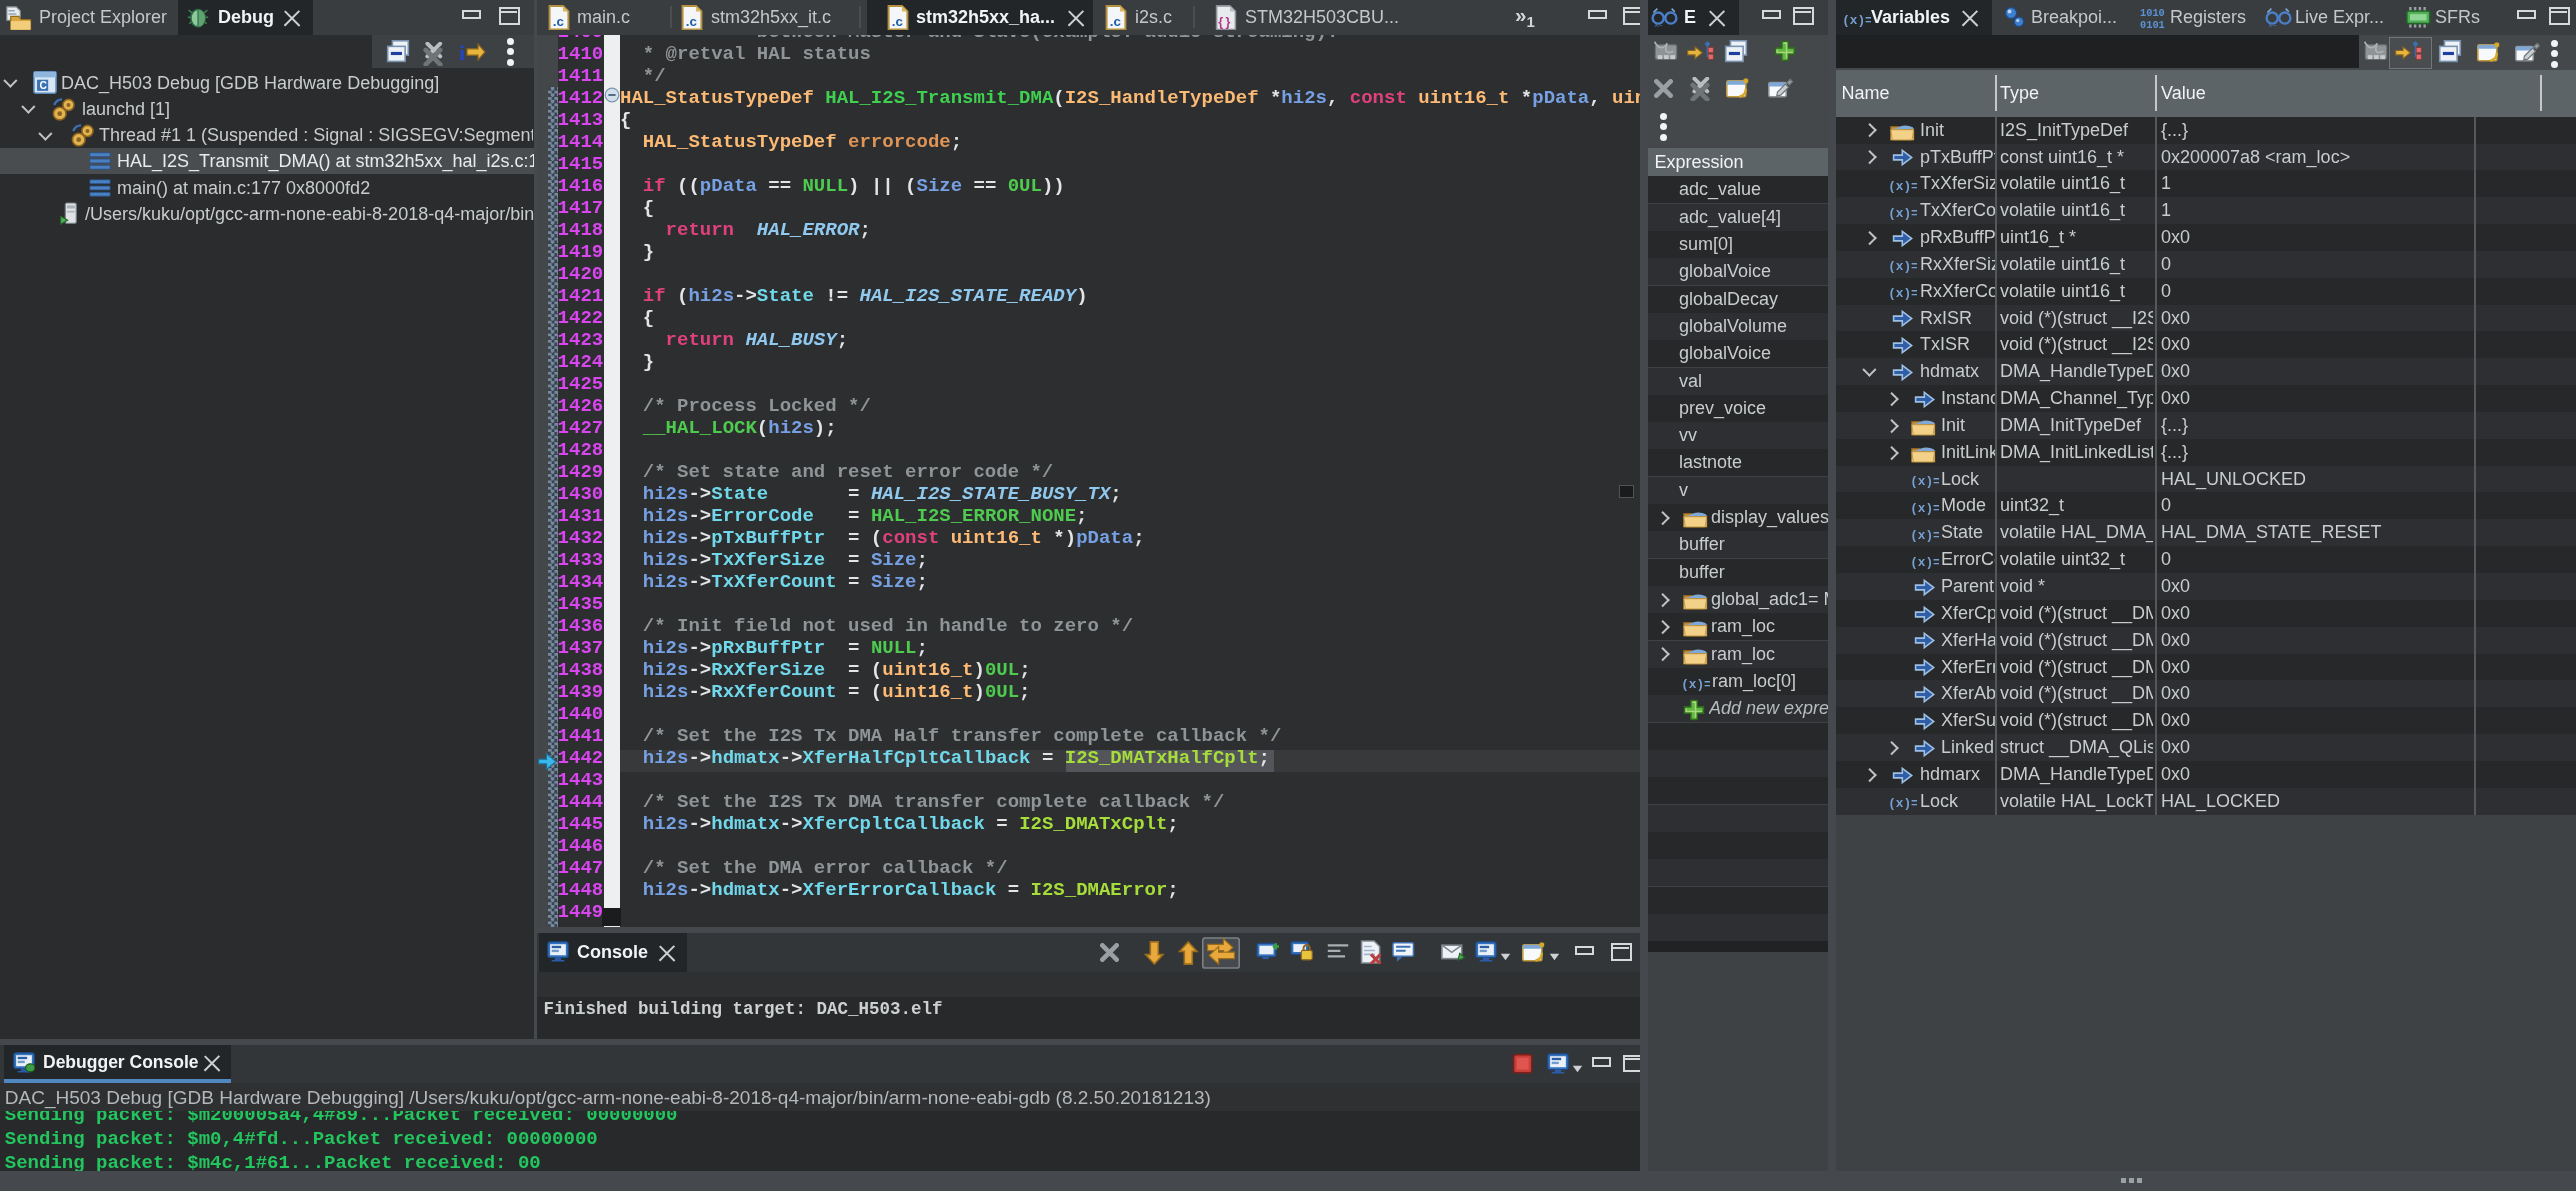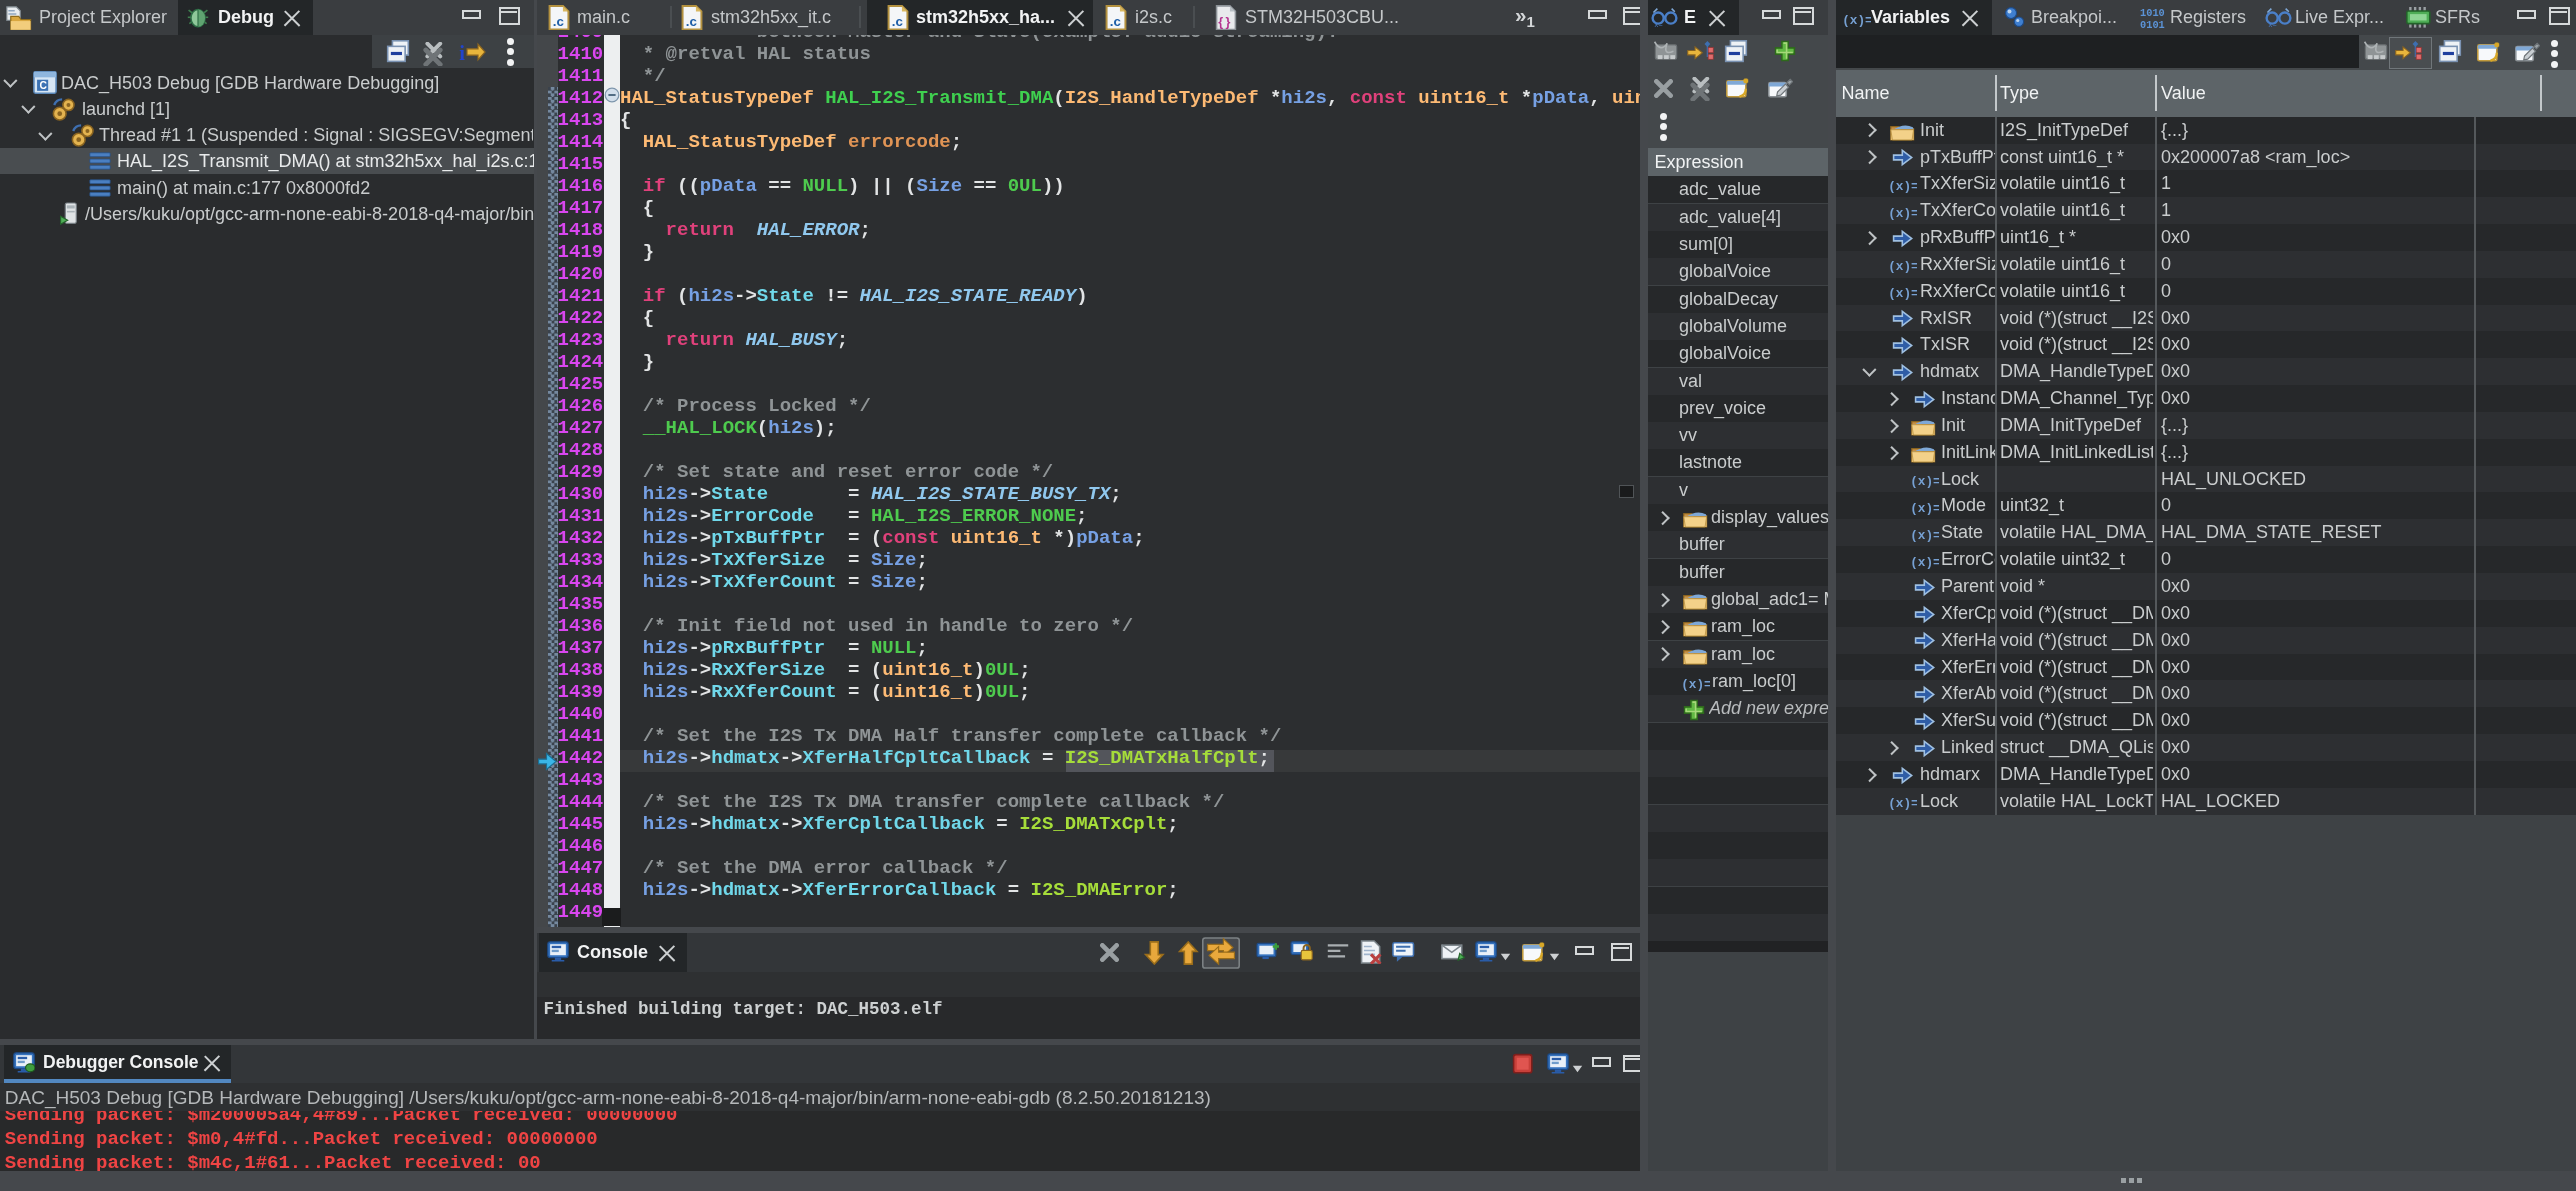--- a/index.html
+++ b/index.html
@@ -387,21 +387,21 @@
     </svg>
 <div class="minb" style="left:1592px;top:12px">
       <i></i>
     </div>
 <div class="maxb" style="left:1623px;top:9.5px">
       <i></i>
     </div>
 <div class="ab" style="left:0;top:38px;width:1640px;height:28px;background:#2e3032"></div>
 <div class="row" style="left:4.8px;top:40px;width:1628px;height:26px;line-height:26px;color:#b5b8ba;font-size:19px">DAC_H503 Debug [GDB Hardware Debugging] /Users/kuku/opt/gcc-arm-none-eabi-8-2018-q4-major/bin/arm-none-eabi-gdb (8.2.50.20181213)</div>
 <div class="pane" style="left:0;top:66px;width:1640px;height:60px">
-      <pre style="position:absolute;left:4.8px;top:-8px;font-size:19px;line-height:24px;font-weight:700;color:#ef4444">Sending packet: $m200005a4,4#89...Packet received: 00000000
+      <pre style="position:absolute;left:4.8px;top:-8px;font-size:19px;line-height:24px;font-weight:700;color:#22c55e">Sending packet: $m200005a4,4#89...Packet received: 00000000
 Sending packet: $m0,4#fd...Packet received: 00000000
 Sending packet: $m4c,1#61...Packet received: 00</pre>
     </div>
 </div>
 <div class="pane" style="left:1648px;top:0;width:180px;height:1171px;background:#3e4245">
 <div class="tabbar"></div>
 <div class="atab" style="left:0;width:91px"></div>
 <svg class="ab" style="left:3.2px;top:7.1px" width="27" height="20.6" viewBox="0 0 34 26">
       <circle cx="9" cy="14" r="7" fill="none" stroke="#4a7fc8" stroke-width="3"></circle>
       <circle cx="25" cy="14" r="7" fill="none" stroke="#4a7fc8" stroke-width="3"></circle>

